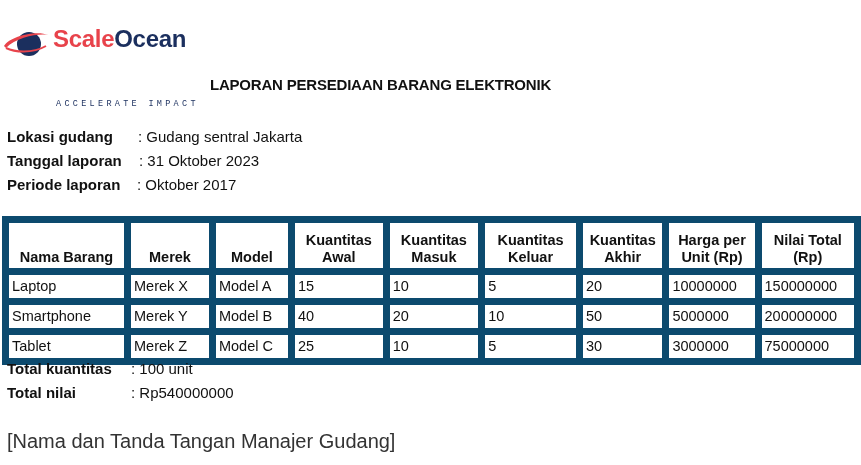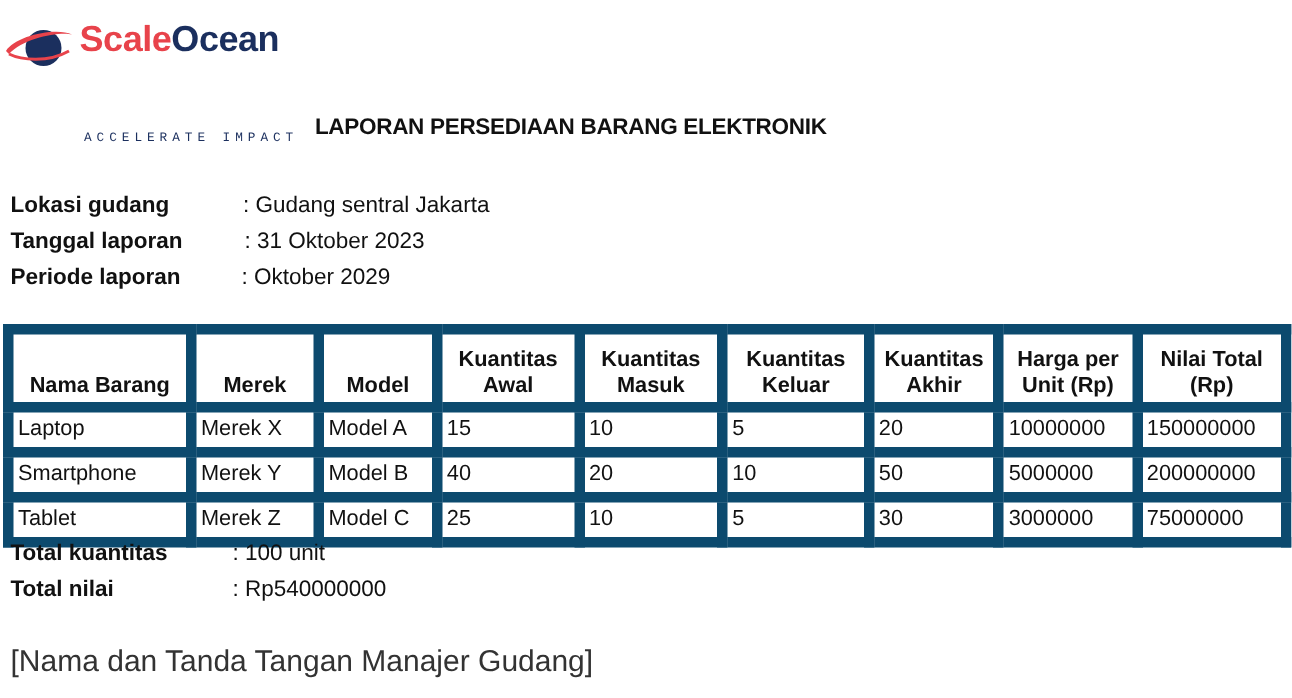--- a/index.html
+++ b/index.html
@@ -1,28 +1,28 @@
 <!DOCTYPE html>
 <html><head>
 <meta charset="utf-8">
 <style>
   html, body { margin:0; padding:0; background:#ffffff; }
   body { width:861px; height:465px; position:relative; overflow:hidden;
          font-family:"DejaVu Sans", sans-serif; color:#111; }
-  .logo { position:absolute; left:2px; top:14px; width:200px; height:36px; }
+  .logo { position:absolute; left:2px; top:26px; width:200px; height:36px; }
   .logo-word { position:absolute; left:51px; top:-1px; font-family:"Liberation Sans", sans-serif;
                font-weight:bold; font-size:24px; letter-spacing:-0.3px; line-height:28px; }
   .logo-word .scale { color:#e8434b; }
   .logo-word .ocean { color:#1b2f5e; }
   .logo-tag { position:absolute; left:54px; top:25px; font-family:Liberation Mono, monospace;
               font-size:8.5px; letter-spacing:3.3px; color:#1b2f5e;margin-top:48px; }
   .title { position:absolute; left:0; width:697px; top:76px; text-align:center;
            font-family:"Liberation Sans", sans-serif; font-weight:bold; font-size:15px; letter-spacing:-0.2px;margin-left:32px; }
   .meta { position:absolute; left:7px; top:125px; font-size:14px; line-height:24px; }
-  .meta-row { display:flex; white-space:nowrap;gap:24px; }
+  .meta-row { display:flex; white-space:nowrap; }
   .meta-label { font-weight:bold; font-family:"Liberation Sans", sans-serif; font-size:15px; }
   .meta-value { font-family:"Liberation Sans", sans-serif; font-size:15px; }
   table.inv { position:absolute; left:2px; top:216px; border-collapse:collapse;
               font-family:"Liberation Sans", sans-serif; font-size:14.5px; }
   table.inv th, table.inv td { border:7px solid #0c4a6e; padding:0 3px; }
   table.inv th { height:43px; vertical-align:bottom; font-weight:bold; text-align:center;
                  line-height:17px; padding-bottom:2px; }
   table.inv td { height:23px; text-align:left; line-height:23px; }
   .totals { position:absolute; left:7px; top:357px; font-family:"Liberation Sans", sans-serif; font-size:15px; line-height:24px; }
   .sig { position:absolute; left:7px; top:430px; font-family:"Liberation Sans", sans-serif; font-size:20px; color:#333; }
@@ -46,21 +46,21 @@
   <div class="meta-row">
     <span class="meta-label" style="width:131px">Lokasi gudang</span>
     <span class="meta-value">: Gudang sentral Jakarta</span>
   </div>
   <div class="meta-row">
     <span class="meta-label" style="width:132px">Tanggal laporan</span>
     <span class="meta-value">: 31 Oktober 2023</span>
   </div>
   <div class="meta-row">
     <span class="meta-label" style="width:130px">Periode laporan</span>
-    <span class="meta-value">: Oktober 2029</span>
+    <span class="meta-value">: Oktober 2017</span>
   </div>
 </div>
 
 <table class="inv">
   <thead>
     <tr>
       <th style="width:119px">Nama Barang</th>
       <th style="width:82px">Merek</th>
       <th style="width:74px">Model</th>
       <th style="width:87px">Kuantitas Awal</th>

